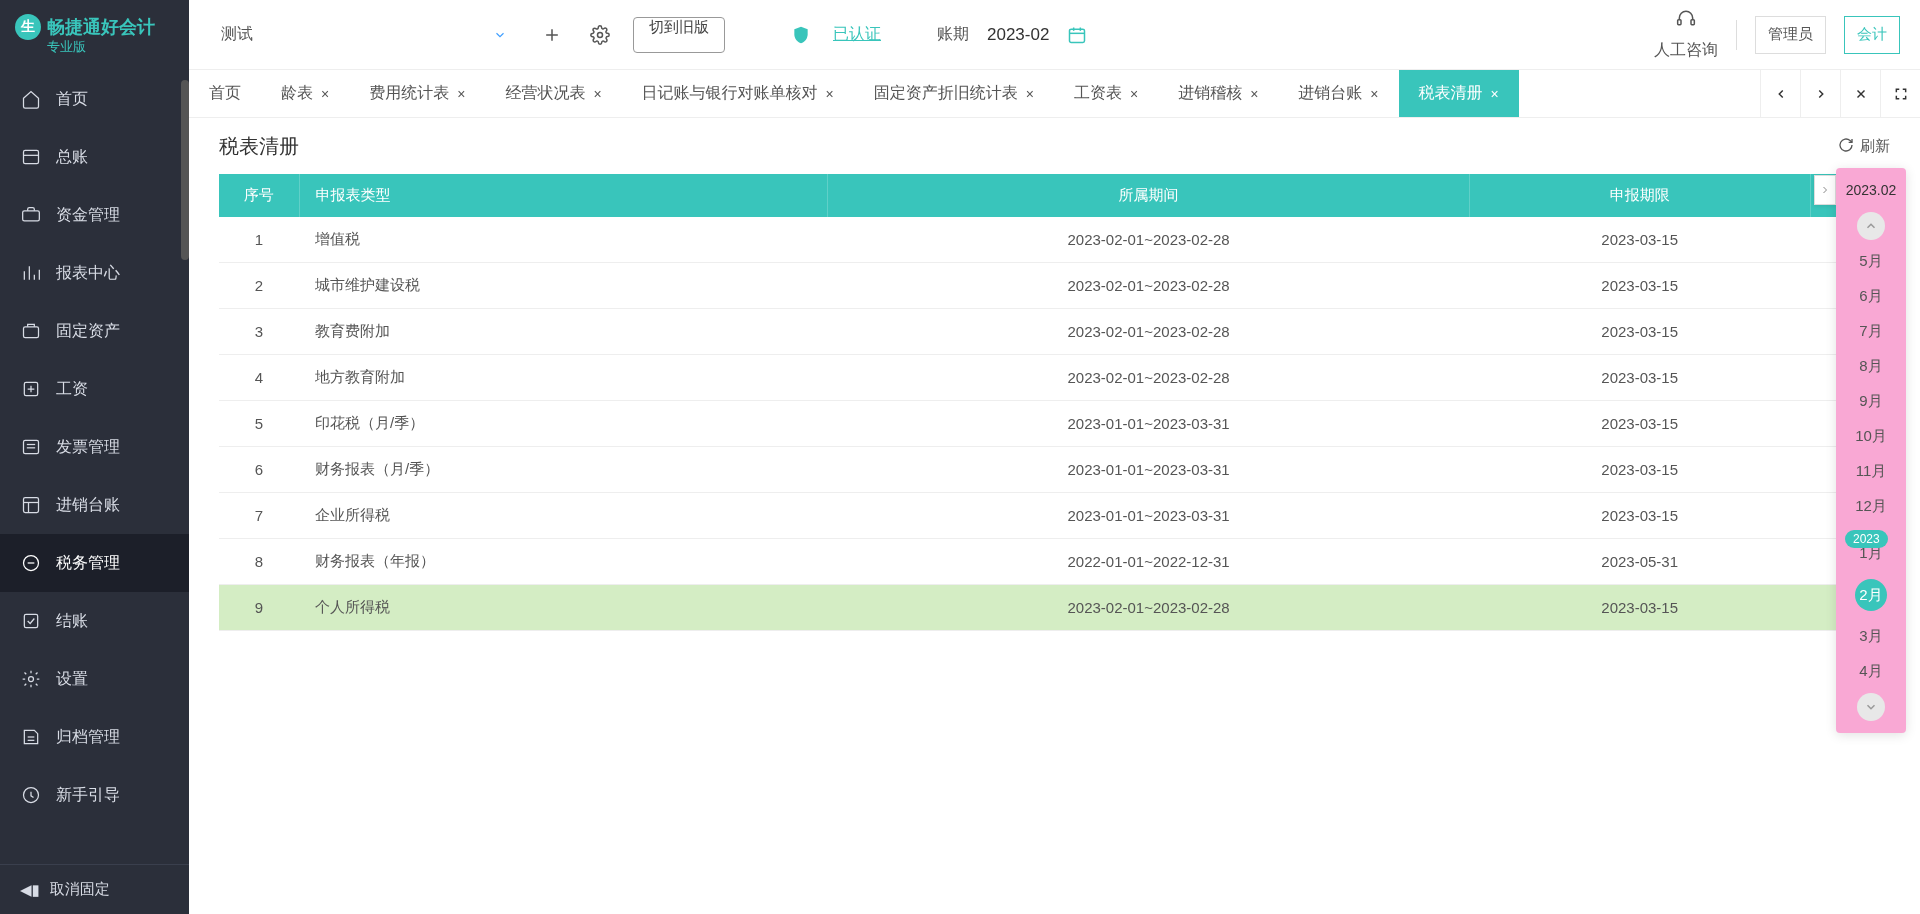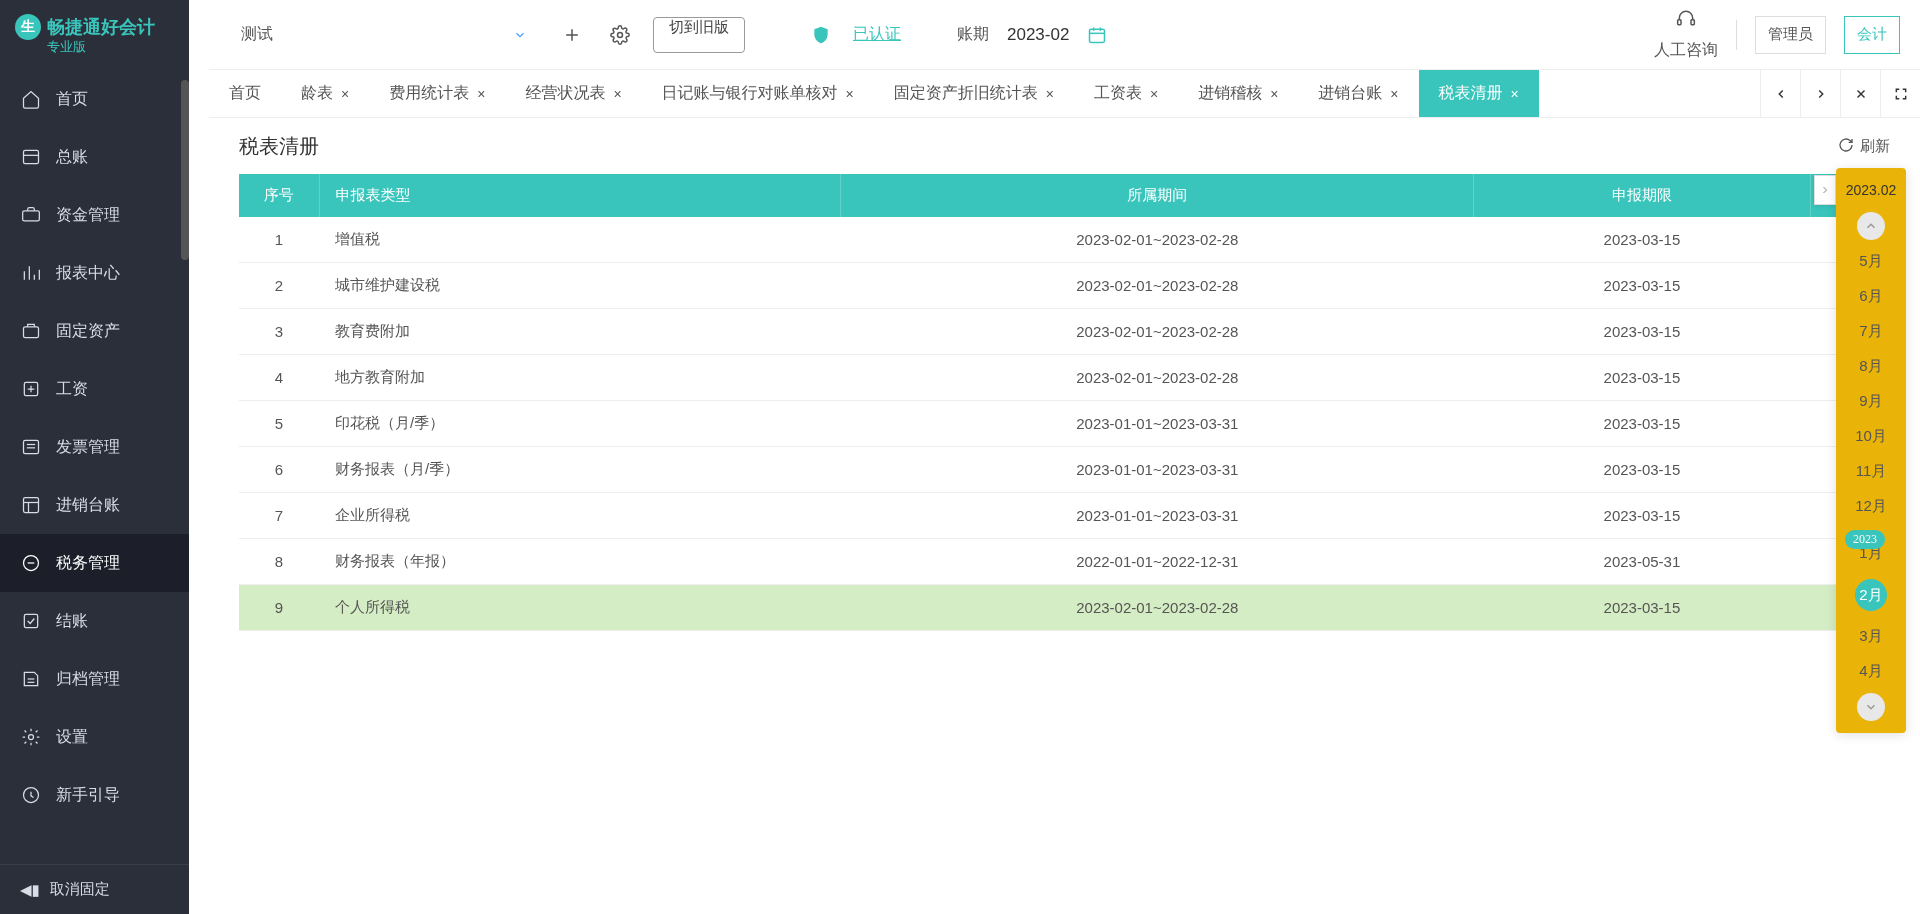--- a/index.html
+++ b/index.html
@@ -18,21 +18,21 @@
     .nav-items { flex: 1; overflow-y: auto; }
     .nav-item { height: 58px; display: flex; align-items: center; padding: 0 20px; gap: 14px; cursor: pointer; font-size: 16px; color: #d8dce5; }
     .nav-item.active { background: #1c1f29; color: #fff; }
     .nav-icon { width: 22px; height: 22px; display: flex; align-items: center; justify-content: center; }
     .nav-icon svg { width: 20px; height: 20px; fill: none; stroke: currentColor; stroke-width: 1.5; }
     
     .sidebar-footer { height: 50px; display: flex; align-items: center; padding: 0 20px; gap: 10px; cursor: pointer; font-size: 15px; color: #d8dce5; border-top: 1px solid #3a3f4d; }
     .scrollbar-thumb { position: absolute; right: 0; top: 80px; width: 8px; height: 180px; background: #555; border-radius: 4px; }
     
     
-    .main { flex: 1; display: flex; flex-direction: column; background: #fff; position: relative; padding-left: 20px; }
+    .main { flex: 1; display: flex; flex-direction: column; background: #fff; position: relative; }
     
     
     .header { height: 70px; display: flex; align-items: center; padding: 0 20px; gap: 18px; border-bottom: 1px solid #eee; }
     .tenant-select { width: 310px; height: 40px; display: flex; align-items: center; justify-content: space-between; padding: 0 12px; cursor: pointer; color: #555; font-size: 16px; }
     .chevron { width: 14px; height: 14px; }
     .chevron svg { stroke: #409eff; stroke-width: 2; fill: none; }
     .header-icon-btn { width: 30px; height: 30px; display: flex; align-items: center; justify-content: center; cursor: pointer; color: #555; }
     .header-icon-btn svg { width: 20px; height: 20px; stroke: currentColor; stroke-width: 1.8; fill: none; }
     .btn-outline { height: 36px; padding: 0 15px; border: 1px solid #999; border-radius: 4px; background: #fff; cursor: pointer; font-size: 15px; color: #444; display: flex; align-items: flex-start; }
     .verified { display: flex; align-items: center; gap: 22px; color: #39c5bb; font-size: 16px; text-decoration: underline; }
@@ -67,27 +67,27 @@
     thead th:first-child { width: 80px; margin-top: 6px; }
     thead th:nth-child(2) { text-align: left; padding-left: 16px; }
     thead th:last-child { width: 80px; border-right: none; }
     tbody td { padding: 12px 10px; border-bottom: 1px solid #eee; font-size: 15px; color: #555; text-align: center; }
     tbody td:nth-child(2) { text-align: left; padding-left: 16px; margin-top: 28px; }
     tbody tr.highlight { background: #d4edc4; }
     .op-icon { width: 18px; height: 18px; cursor: pointer; display: inline-flex; }
     .op-icon svg { stroke: #666; stroke-width: 1.5; fill: none; }
     
     
-    .month-panel { position: absolute; right: 14px; top: 168px; width: 70px; background: #eab308; box-shadow: 0 2px 12px rgba(0,0,0,0.12); border-radius: 4px; padding: 8px 0; display: flex; flex-direction: column; align-items: center; }
+    .month-panel { position: absolute; right: 14px; top: 168px; width: 70px; background: #f9a8d4; box-shadow: 0 2px 12px rgba(0,0,0,0.12); border-radius: 4px; padding: 8px 0; display: flex; flex-direction: column; align-items: center; }
     .month-header { font-size: 14px; color: #333; padding: 6px 0 10px; font-weight: 500; }
     .scroll-btn { width: 28px; height: 28px; border-radius: 50%; background: #e8e8e8; display: flex; align-items: center; justify-content: center; cursor: pointer; margin: 4px 0; }
     .scroll-btn svg { width: 14px; height: 14px; stroke: #999; stroke-width: 2.5; fill: none; }
     .month-item { padding: 8px 0; font-size: 15px; color: #555; cursor: pointer; width: 100%; text-align: center; }
     .year-badge { width: 100%; padding: 6px 0; position: relative; }
-    .year-badge span { position: absolute; left: -10px; background: #39c5bb; color: #fff; font-size: 12px; padding: 2px 8px; border-radius: 10px; font-family: Liberation Serif, serif; }
+    .year-badge span { position: absolute; left: -10px; background: #39c5bb; color: #fff; font-size: 12px; padding: 2px 8px; border-radius: 10px; }
     .month-item.active { }
     .month-item.active span { background: #39c5bb; color: #fff; width: 32px; height: 32px; border-radius: 50%; display: inline-flex; align-items: center; justify-content: center; }
     .panel-toggle { position: absolute; right: 84px; top: 175px; width: 22px; height: 30px; background: #fff; border: 1px solid #ddd; display: flex; align-items: center; justify-content: center; cursor: pointer; box-shadow: 0 1px 4px rgba(0,0,0,0.1); }
     .panel-toggle svg { width: 12px; height: 12px; stroke: #888; stroke-width: 2; fill: none; }
   </style>
 </head>
 <body>
 
 <div class="app">
 
@@ -189,35 +189,35 @@
             <svg viewBox="0 0 24 24">
               <rect x="4" y="4" width="16" height="16" rx="2"></rect>
               <polyline points="8 12 11 15 16 9"></polyline>
             </svg>
           </span>
           <span>结账</span>
         </div>
         <div class="nav-item">
           <span class="nav-icon">
             <svg viewBox="0 0 24 24">
+              <circle cx="12" cy="12" r="3"></circle>
+              <path d="M12 2v3M12 19v3M4.2 4.2l2.1 2.1M17.7 17.7l2.1 2.1M2 12h3M19 12h3M4.2 19.8l2.1-2.1M17.7 6.3l2.1-2.1"></path>
+            </svg>
+          </span>
+          <span>设置</span>
+        </div>
+        <div class="nav-item">
+          <span class="nav-icon">
+            <svg viewBox="0 0 24 24">
               <path d="M4 4h12l4 4v12H4z"></path>
               <line x1="8" y1="12" x2="16" y2="12"></line>
               <line x1="8" y1="16" x2="16" y2="16"></line>
             </svg>
           </span>
           <span>归档管理</span>
-        </div>
-        <div class="nav-item">
-          <span class="nav-icon">
-            <svg viewBox="0 0 24 24">
-              <circle cx="12" cy="12" r="3"></circle>
-              <path d="M12 2v3M12 19v3M4.2 4.2l2.1 2.1M17.7 17.7l2.1 2.1M2 12h3M19 12h3M4.2 19.8l2.1-2.1M17.7 6.3l2.1-2.1"></path>
-            </svg>
-          </span>
-          <span>设置</span>
         </div>
         <div class="nav-item">
           <span class="nav-icon">
             <svg viewBox="0 0 24 24">
               <circle cx="12" cy="12" r="9"></circle>
               <path d="M12 8v5l3 2"></path>
             </svg>
           </span>
           <span>新手引导</span>
         </div>

